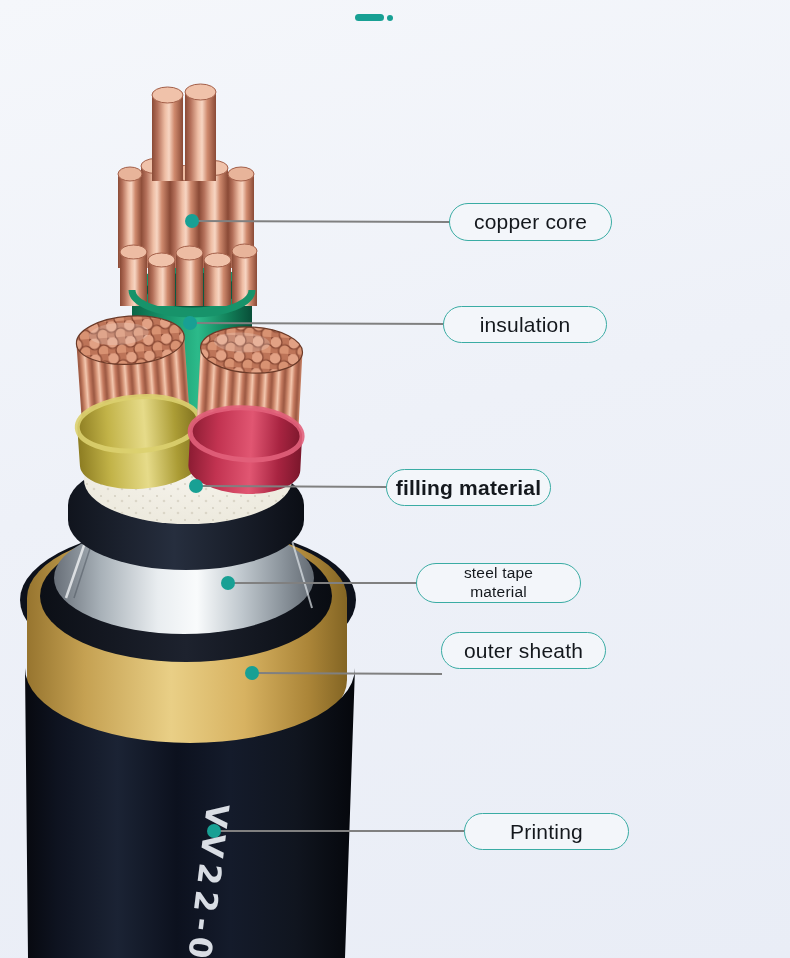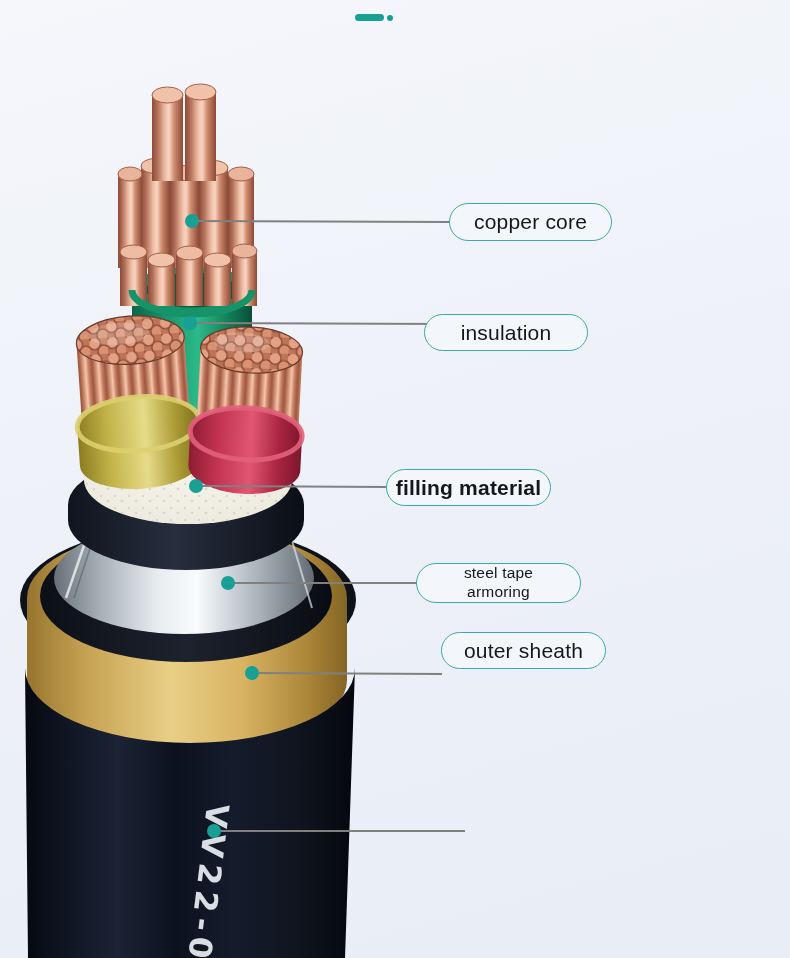--- a/index.html
+++ b/index.html
@@ -241,25 +241,26 @@
     </g>
   </svg>
 
   <div class="print-text">VV22-0.</div>
 
   <div class="accent-dash"></div>
   <div class="accent-dot"></div>
 
   <div class="pill" style="left:449px;top:203px;width:163px;height:38px;">copper core</div>
 
-  <div class="pill" style="left:424px;top:306px;width:164px;height:37px;margin-top:8px;">insulation</div>
+  <div class="pill" style="left:443px;top:306px;width:164px;height:37px;">insulation</div>
 
   <div class="pill" style="left:386px;top:469px;width:165px;height:37px;font-weight:bold;">filling material</div>
 
   <div class="pill small" style="left:416px;top:563px;width:165px;height:40px;">
     <span>steel tape</span>
-    <span>armoring</span>
+    <span>material</span>
   </div>
 
   <div class="pill" style="left:441px;top:632px;width:165px;height:37px;">outer sheath</div>
 
+  <div class="pill" style="left:464px;top:813px;width:165px;height:37px;">Printing</div>
 
 </div>
 
 </body></html>

